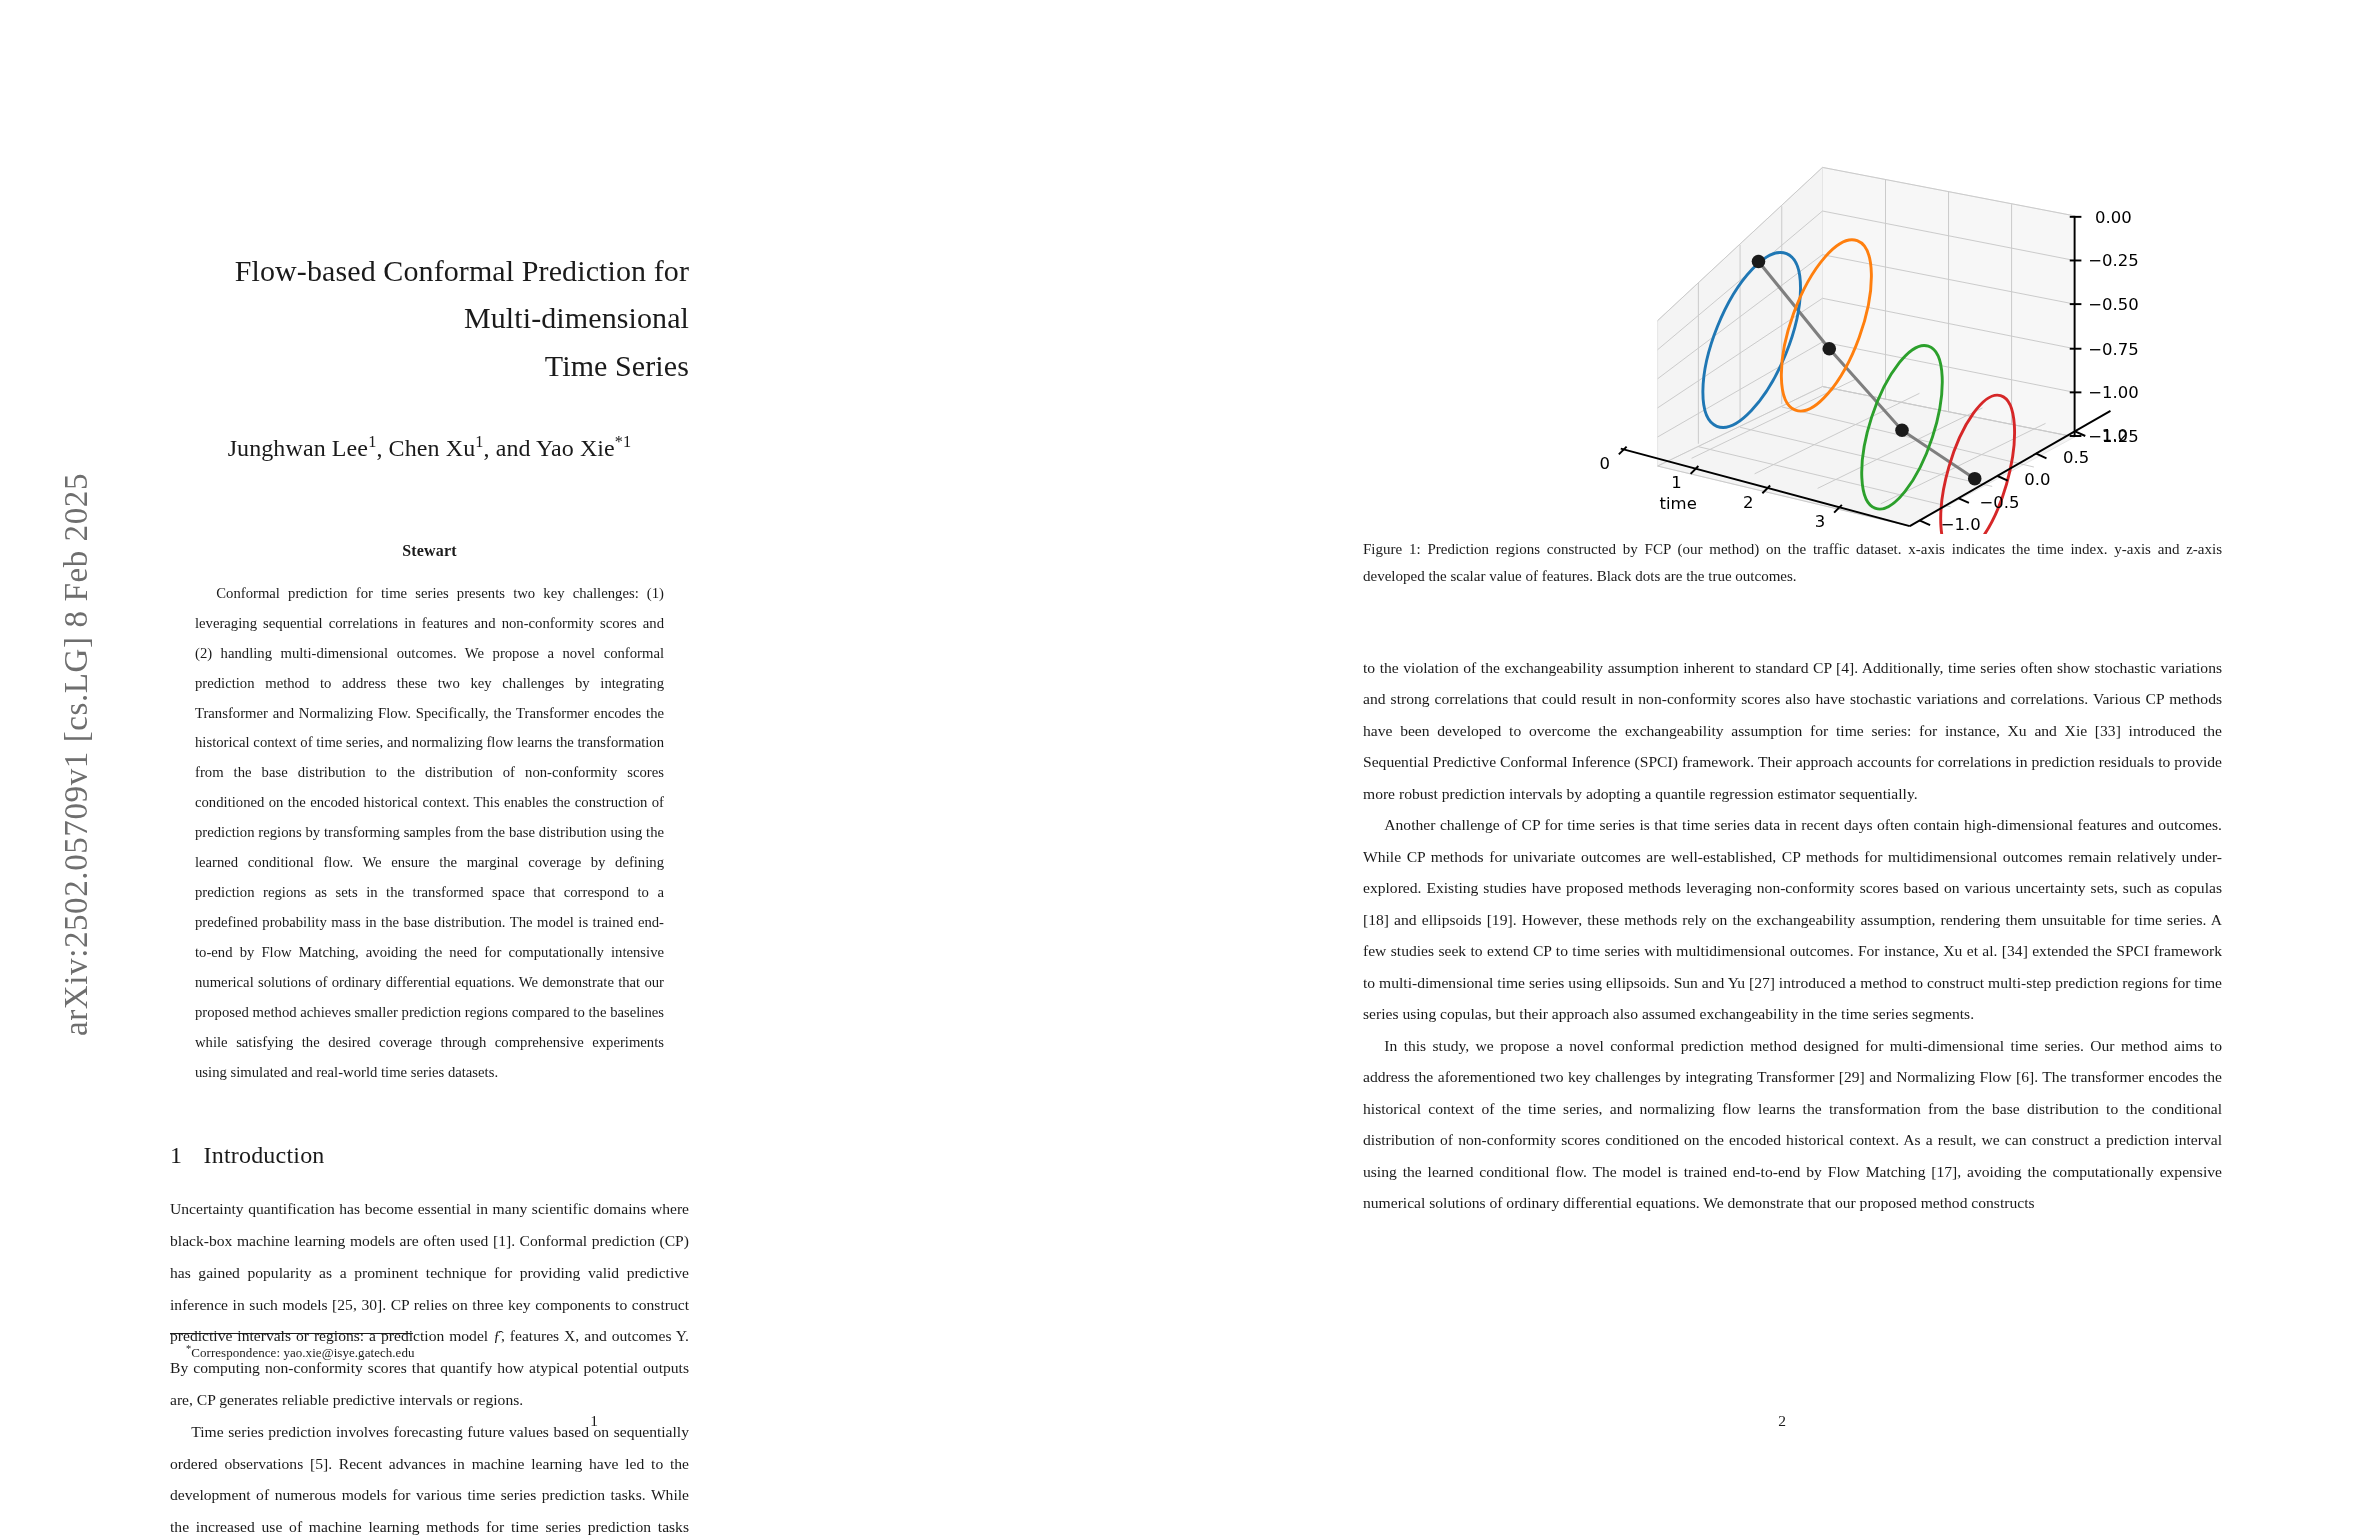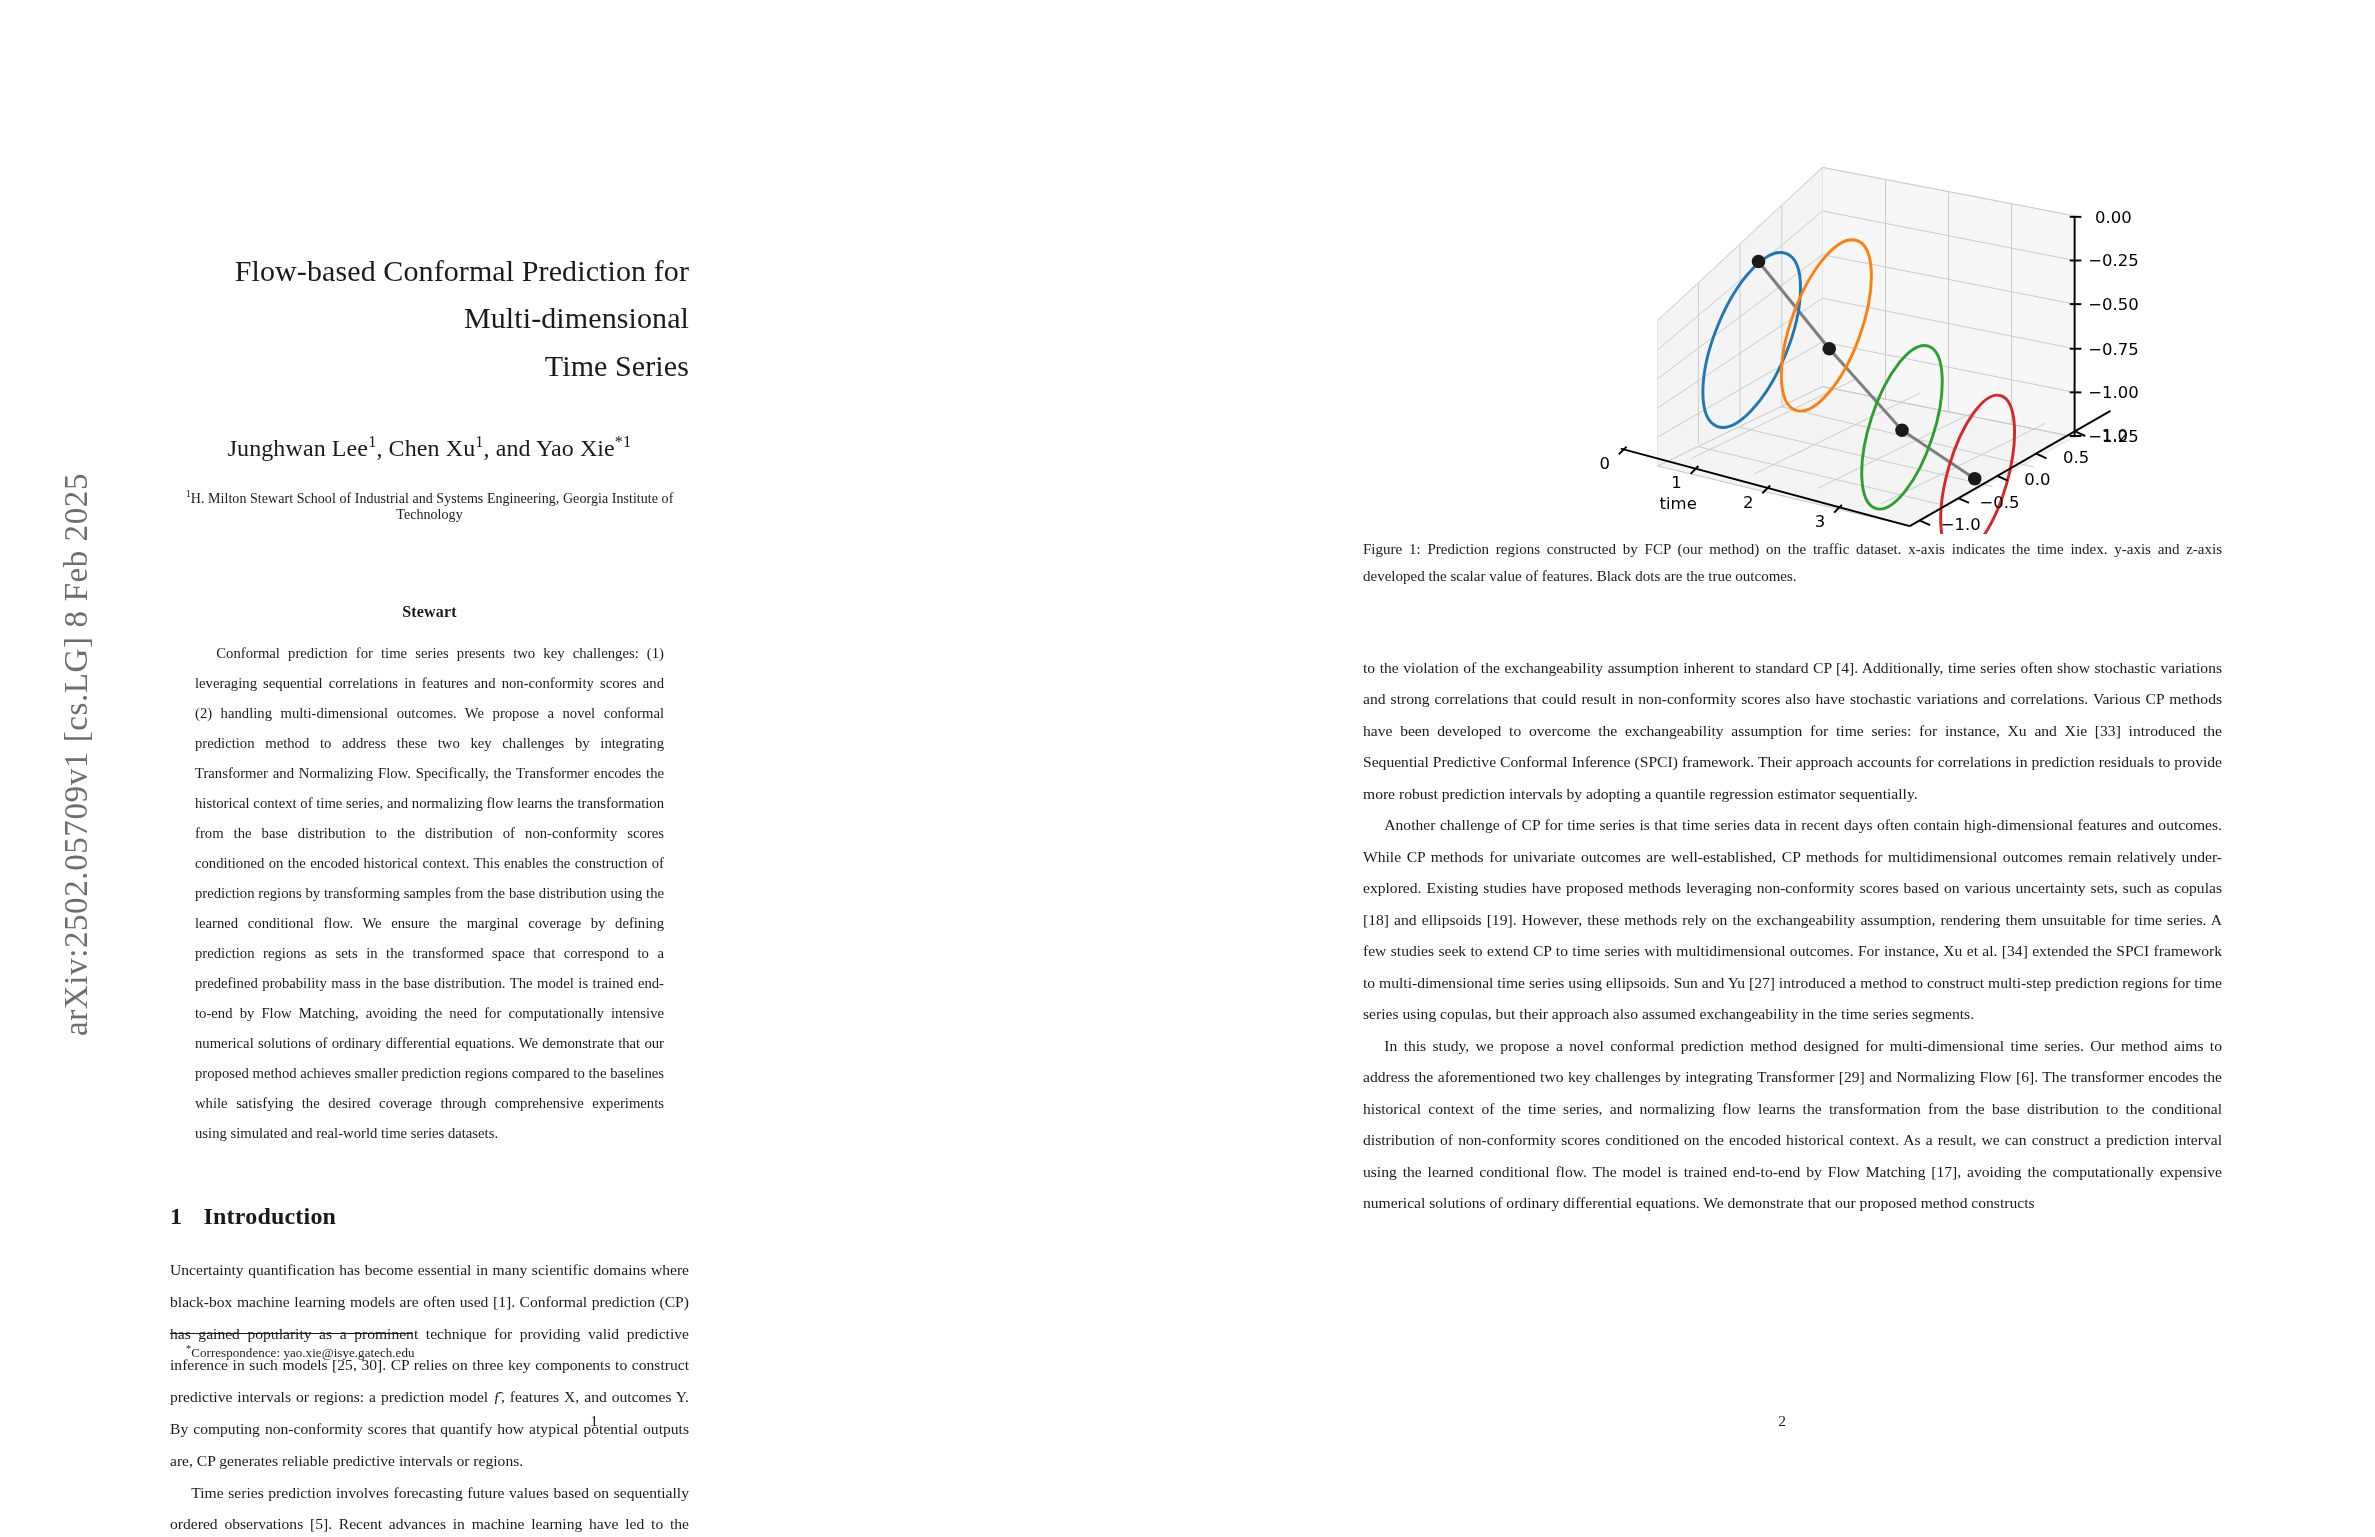--- a/index.html
+++ b/index.html
@@ -92,21 +92,21 @@
     line-height: 2.04;
     text-align: justify;
     text-indent: 21.3px;
     margin: 0;
     hyphens: none;
   }
 
   #section-intro {
     margin-top: 54px;
     font-size: 24px;
-    font-weight: bold;
+    font-weight: normal;
     letter-spacing: 0.2px;
   }
   #section-intro .num { margin-right: 21.3px; }
 
   .body-par {
     font-size: 15.6px;
     line-height: 2.04;
     text-align: justify;
     margin: 0;
     hyphens: none;
@@ -179,21 +179,20 @@
 
   <div id="left-content">
 
     <h1 id="paper-title">
       <span>Flow-based Conformal Prediction for Multi-dimensional</span>
       <span class="l2">Time Series</span>
     </h1>
 
     <div id="authors">Junghwan Lee<sup>1</sup>, Chen Xu<sup>1</sup>, and Yao Xie<sup>*1</sup></div>
 
-    <div id="affiliation"><sup>1</sup>H. Milton Stewart School of Industrial and Systems Engineering, Georgia Institute of Technology</div>
 
     <div id="abstract-block">
       <div id="abstract-heading">Stewart</div>
       <p id="abstract-text">Conformal prediction for time series presents two key challenges: (1) leveraging sequential correlations in features and non-conformity scores and (2) handling multi-dimensional outcomes. We propose a novel conformal prediction method to address these two key challenges by integrating Transformer and Normalizing Flow. Specifically, the Transformer encodes the historical context of time series, and normalizing flow learns the transformation from the base distribution to the distribution of non-conformity scores conditioned on the encoded historical context. This enables the construction of prediction regions by transforming samples from the base distribution using the learned conditional flow. We ensure the marginal coverage by defining prediction regions as sets in the transformed space that correspond to a predefined probability mass in the base distribution. The model is trained end-to-end by Flow Matching, avoiding the need for computationally intensive numerical solutions of ordinary differential equations. We demonstrate that our proposed method achieves smaller prediction regions compared to the baselines while satisfying the desired coverage through comprehensive experiments using simulated and real-world time series datasets.</p>
     </div>
 
     <div id="section-intro">
       <span class="num">1</span><span>Introduction</span>
     </div>
 

